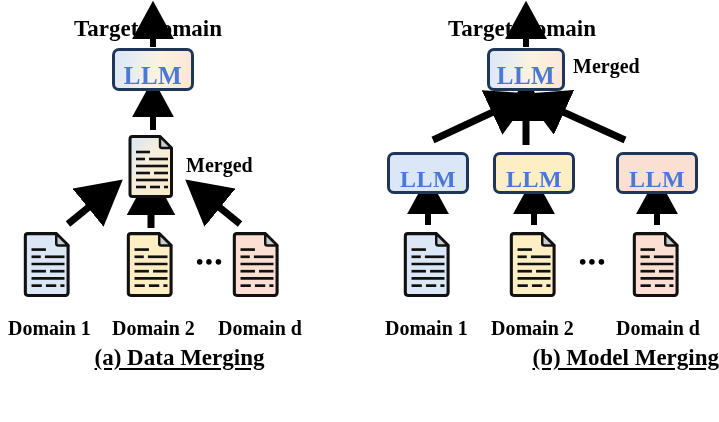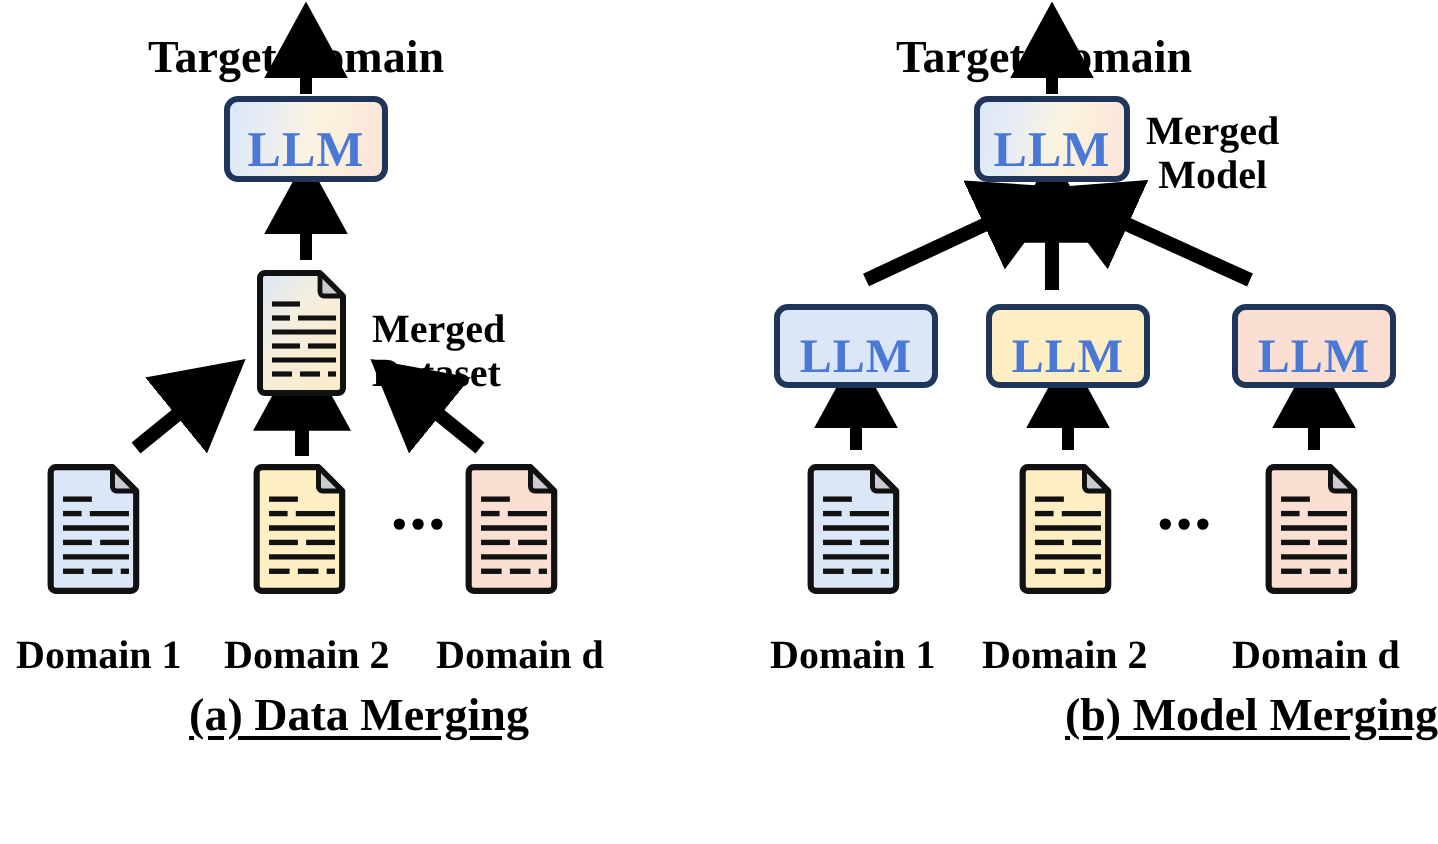--- a/index.html
+++ b/index.html
@@ -140,21 +140,20 @@
         <line x1="8" y1="47" x2="40" y2="47"></line>
         <line x1="8" y1="54" x2="18" y2="54"></line>
           <line x1="22" y1="54" x2="32" y2="54"></line>
           <line x1="36" y1="54" x2="40" y2="54"></line>
       </g>
     </svg>
   </div>
 
   <div class="lbl" style="left:186px; top:140px; font-size:20px; text-align:left;">
     <div>Merged</div>
-    <div>Dataset</div>
   </div>
 
   <div class="doc" style="left:23px; top:230px; width:50px; height:68px;">
     <svg viewBox="0 0 48 66" width="50" height="68">
       <path d="M4.5,3.5 H32 L43.5,15 V61 a2.5,2.5 0 0 1 -2.5,2.5 H4.5 a2.5,2.5 0 0 1 -2.5,-2.5 V6 a2.5,2.5 0 0 1 2.5,-2.5 z" fill="#dbe6f7" stroke="#111" stroke-width="3" stroke-linejoin="round"></path>
       <path d="M32,3.5 V13 a2,2 0 0 0 2,2 H43.5 z" fill="#c9ccd1" stroke="#111" stroke-width="2.4" stroke-linejoin="round"></path>
       <g stroke="#111" stroke-width="2.6">
         <line x1="8" y1="19" x2="22" y2="19"></line>
         <line x1="8" y1="26" x2="17" y2="26"></line>
           <line x1="21" y1="26" x2="40" y2="26"></line>
@@ -239,21 +238,20 @@
   </svg>
 
   <div class="lbl" style="left:88px; top:2px; font-size:23px;">Target Domain</div>
 
   <div class="llm-box fill-merged" style="left:127px; top:48px; width:78px; height:43px;">
     <span class="llm-text" style="font-size:25px;">LLM</span>
   </div>
 
   <div class="lbl" style="left:213px; top:41px; font-size:20px; text-align:center;">
     <div>Merged</div>
-    <div>Model</div>
   </div>
 
   <div class="llm-box fill-blue" style="left:27px; top:152px; width:82px; height:42px;">
     <span class="llm-text" style="font-size:24px;">LLM</span>
   </div>
   <div class="llm-box fill-yellow" style="left:133px; top:152px; width:82px; height:42px;">
     <span class="llm-text" style="font-size:24px;">LLM</span>
   </div>
   <div class="llm-box fill-peach" style="left:256px; top:152px; width:82px; height:42px;">
     <span class="llm-text" style="font-size:24px;">LLM</span>

